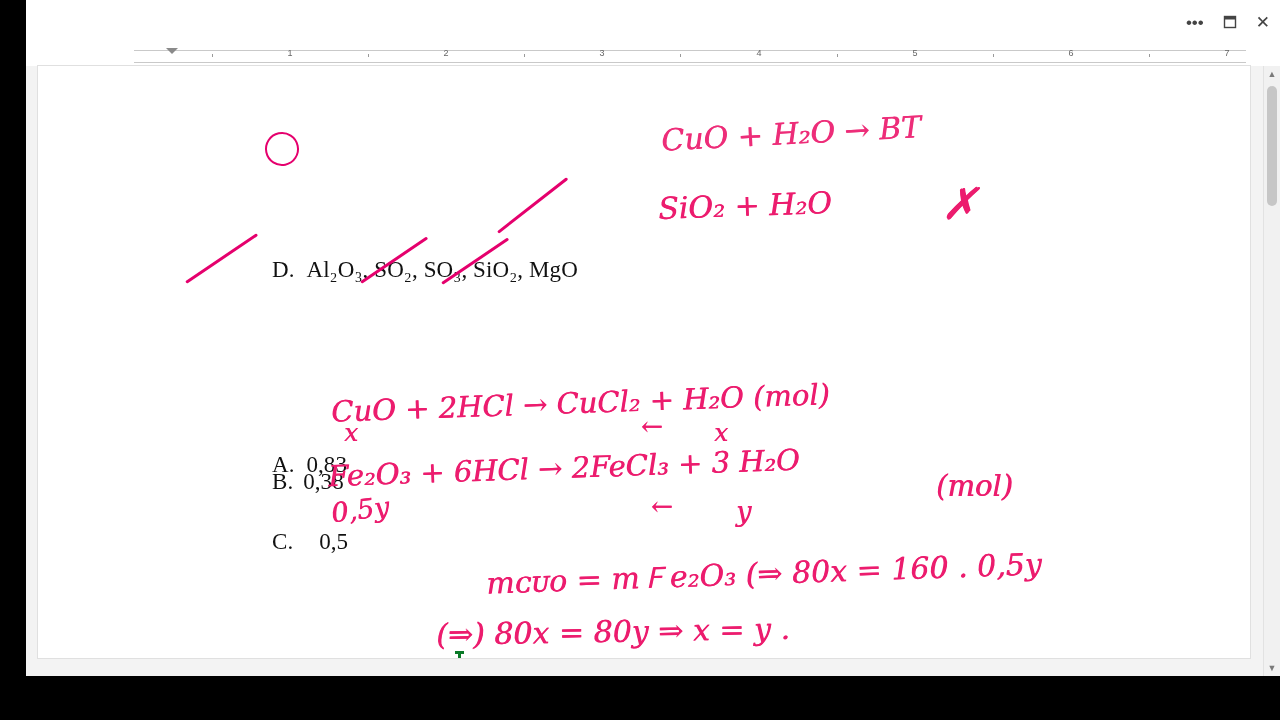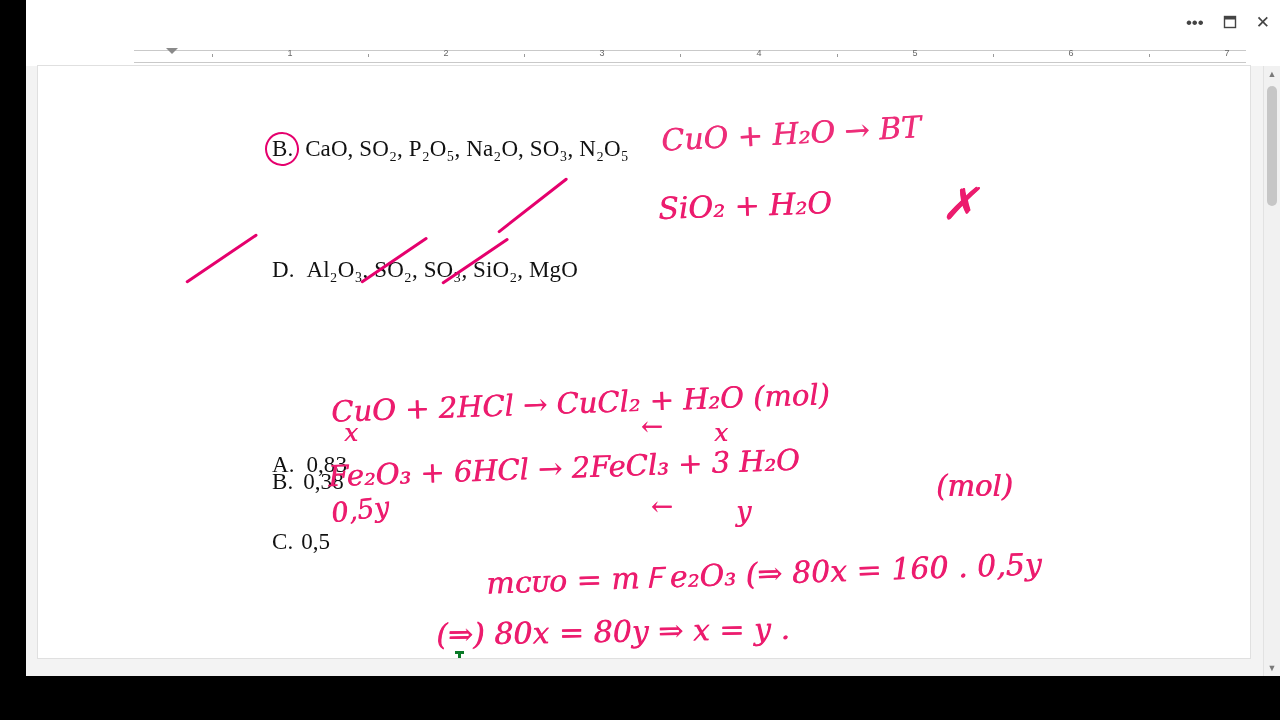--- a/index.html
+++ b/index.html
@@ -287,24 +287,20 @@
     <span class="vruler-num" style="top:440px">5</span>
     <span class="vruler-num" style="top:585px">6</span>
   </div>
 
   <div class="workspace">
     <div class="page">
       <div class="page-body">
 
         <div class="circle-b"></div>
 
-        <div class="doc-line" style="left:126px; top:70px;">
-          <span>B.</span>
-          <span style="margin-left:6px">CaO, SO₂, P₂O₅, Na₂O, SO₃, N₂O₅</span>
-        </div>
         <div class="doc-line" style="left:126px; top:191px;">
           <span>D.</span>
           <span style="margin-left:6px">Al₂O₃, SO₂, SO₃, SiO₂, MgO</span>
         </div>
 
         <div class="strike" style="left:352px; top:165px; width:88px; transform:rotate(-38deg);"></div>
         <div class="strike" style="left:40px;  top:215px; width:86px; transform:rotate(-34deg);"></div>
         <div class="strike" style="left:215px; top:215px; width:80px; transform:rotate(-34deg);"></div>
         <div class="strike" style="left:296px; top:216px; width:80px; transform:rotate(-34deg);"></div>
 
@@ -312,21 +308,21 @@
         <div class="doc-line" style="left:126px; top:342px;margin-top:44px;">
           <span>A.</span>
           <span style="margin-left:6px">0,83</span>
         </div>
         <div class="doc-line" style="left:126px; top:403px;">
           <span>B.</span>
           <span style="margin-left:4px">0,38</span>
         </div>
         <div class="doc-line" style="left:126px; top:463px;">
           <span>C.</span>
-          <span style="margin-left:2px">0,5</span>
+          <span style="margin-left:20px">0,5</span>
         </div>
 
         <div class="ink" style="left:515px; top:50px; font-size:30px; transform:rotate(-3deg); opacity:.92;">CuO  +  H₂O  →  BT</div>
 
         <div class="ink" style="left:512px; top:122px; font-size:30px; transform:rotate(-2deg);">SiO₂  +  H₂O</div>
         <div class="ink" style="left:795px; top:112px; font-size:44px;">✗</div>
 
         <div class="ink" style="left:185px; top:320px; font-size:29px; transform:rotate(-2deg);">CuO   +   2HCl   →   CuCl₂  +   H₂O   (mol)</div>
         <div class="ink" style="left:198px; top:352px; font-size:25px;">x</div>
         <div class="ink" style="left:568px; top:352px; font-size:25px;">x</div>

